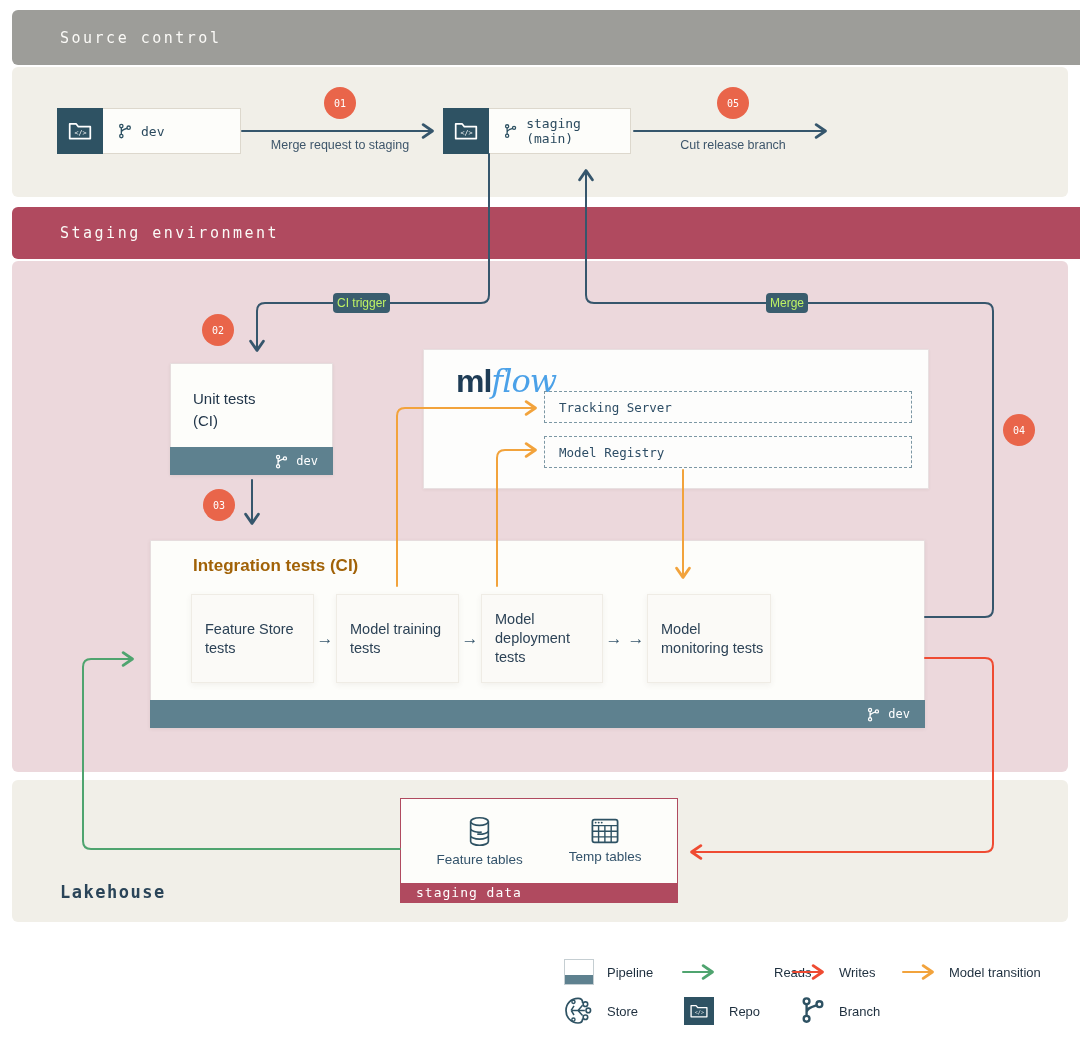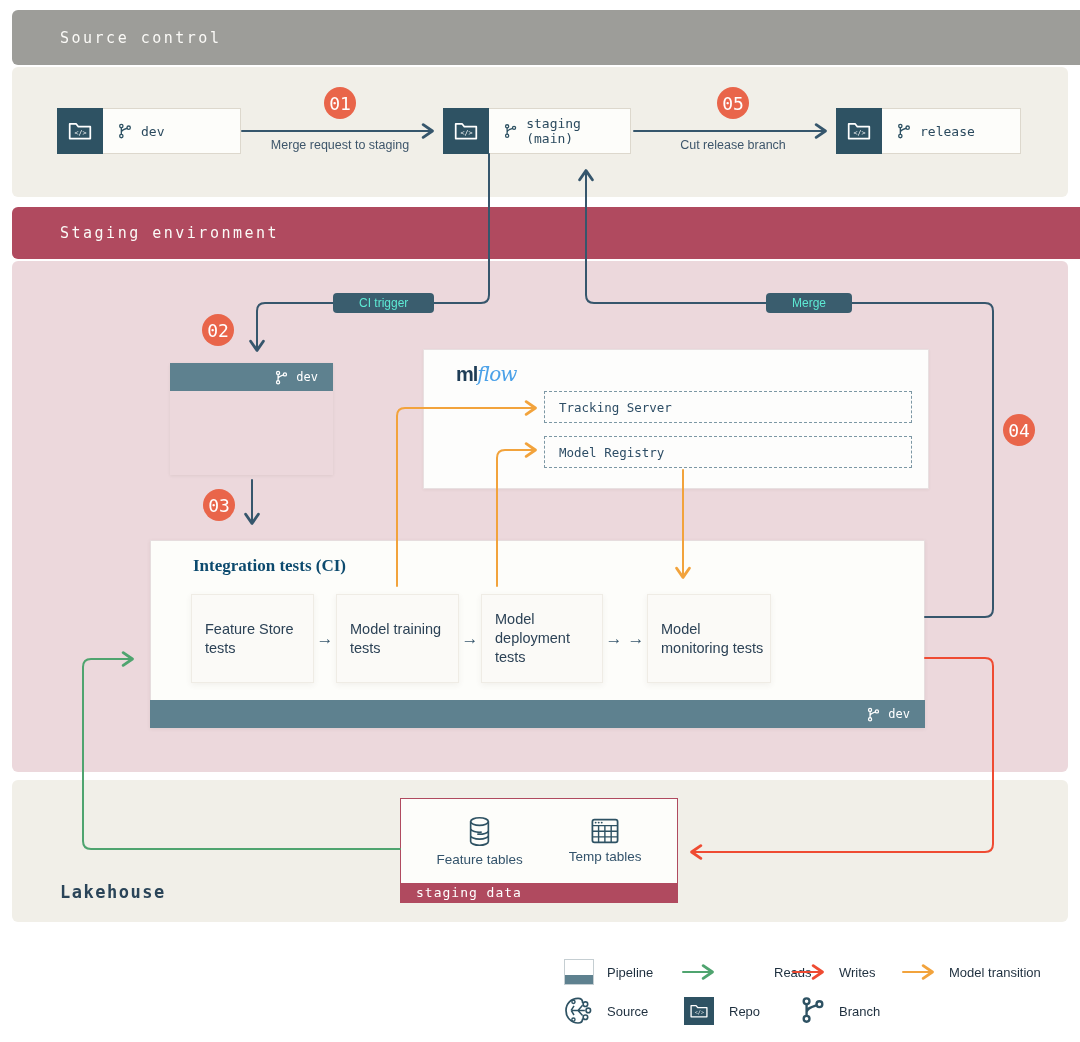--- a/index.html
+++ b/index.html
@@ -22,49 +22,49 @@
   
   .repo{position:absolute;height:46px;display:flex;z-index:10;}
   .repo .sq{width:46px;height:46px;background:#2e5263;display:flex;align-items:center;justify-content:center;flex:none;}
   .repo .lbl{flex:1;background:#fdfdfa;border:1px solid #ddd8cd;border-left:none;display:flex;align-items:center;gap:8px;
              padding-left:14px;font-family:"DejaVu Sans Mono",monospace;font-size:13px;color:#2b4a5e;}
   .repo .lbl svg{color:#2e5263;}
 
   
   .badge{position:absolute;width:32px;height:32px;border-radius:50%;background:#e9654a;color:#fff;
          display:flex;align-items:center;justify-content:center;font-family:"DejaVu Sans Mono",monospace;
-         font-size:18px;z-index:30;}
-  .pill{position:absolute;background:#3a5d6e;color:#5eead4;font-size:12px;border-radius:4px;
-        padding:3px 26px;z-index:30;white-space:nowrap;}
+         font-size:10px;z-index:30;}
+  .pill{position:absolute;background:#3a5d6e;color:#bef264;font-size:12px;border-radius:4px;
+        padding:3px 4px;z-index:30;white-space:nowrap;}
   .flowlbl{position:absolute;font-size:12.5px;color:#3e566b;text-align:center;z-index:30;white-space:nowrap;}
 
   
   .pipebar{background:#5e818f;display:flex;align-items:center;justify-content:flex-end;gap:7px;
            padding-right:15px;color:#fff;font-family:"DejaVu Sans Mono",monospace;font-size:12px;}
   .unit{position:absolute;left:170px;top:363px;width:163px;height:112px;z-index:10;
         display:flex;flex-direction:column;box-shadow:0 1px 3px rgba(60,50,40,.08);}
   .unit .body{flex:1;background:#fdfdfa;border:1px solid #e6ddde;border-bottom:none;padding:24px 0 0 22px;
               font-size:15px;line-height:1.45;color:#22364a;}
   .unit .pipebar{height:28px;flex:none;}
 
   .integ{position:absolute;left:150px;top:540px;width:775px;height:188px;z-index:10;
          display:flex;flex-direction:column;box-shadow:0 1px 4px rgba(60,50,40,.08);}
   .integ .body{flex:1;background:#fdfdfa;border:1px solid #e6ddde;border-bottom:none;position:relative;}
-  .integ .title{position:absolute;left:42px;top:15px;font-size:17px;font-weight:bold;color:#0c4a6e;font-family:Liberation Serif, serif;}
+  .integ .title{position:absolute;left:42px;top:15px;font-size:17px;font-weight:bold;color:#a16207;}
   .integ .row{position:absolute;left:40px;top:53px;display:flex;align-items:center;}
   .integ .test{width:123px;height:89px;background:#fbfaf7;border:1px solid #efece5;box-shadow:0 2px 6px rgba(80,70,60,.07);
                display:flex;align-items:center;padding-left:13px;box-sizing:border-box;
                font-size:14.5px;line-height:1.3;color:#2c4256;}
   .integ .arr{width:22px;text-align:center;color:#36566c;font-size:17px;font-weight:bold;flex:none;}
   .integ .pipebar{height:28px;flex:none;}
 
   
   .mlflow{position:absolute;left:423px;top:349px;width:504px;height:138px;background:#fdfdfc;
           border:1px solid #e8e0e1;z-index:10;box-shadow:0 1px 3px rgba(60,50,40,.06);}
-  .mllogo{position:absolute;left:32px;top:12px;font-size:20px;}
+  .mllogo{position:absolute;left:32px;top:12px;font-size:32px;}
   .mllogo .ml{font-weight:bold;color:#1e3c56;letter-spacing:-1px;}
   .mllogo .flow{font-family:"DejaVu Serif",serif;font-style:italic;color:#4ba1e8;letter-spacing:-1px;}
   .dashbox{position:absolute;left:120px;width:368px;height:32px;border:1.5px dashed #7c97a4;
            display:flex;align-items:center;padding-left:14px;box-sizing:border-box;
            font-family:"DejaVu Sans Mono",monospace;font-size:12.5px;color:#2e4e66;}
 
   
   .stagedata{position:absolute;left:400px;top:798px;width:278px;height:105px;z-index:10;
              border:1.5px solid #b04a5f;background:#fdfdfa;box-sizing:border-box;
              display:flex;flex-direction:column;}
@@ -187,46 +187,37 @@
           <use href="#ic-repo"></use>
         </svg>
       </div>
     <div class="lbl">
         <svg width="16" height="16">
           <use href="#ic-branch"></use>
         </svg>
       <span>staging (main)</span>
       </div>
   </div>
-  <div class="repo" style="left:836px;top:108px;width:185px;">
-    <div class="sq">
-        <svg width="26" height="26" style="color:#fff">
-          <use href="#ic-repo"></use>
-        </svg>
-      </div>
-    <div class="lbl">
-        <svg width="16" height="16">
-          <use href="#ic-branch"></use>
-        </svg>
-      <span>release</span>
-      </div>
-  </div>
 
   <div class="badge" style="left:324px;top:87px;">01</div>
   <div class="badge" style="left:717px;top:87px;">05</div>
   <div class="badge" style="left:202px;top:314px;">02</div>
   <div class="badge" style="left:203px;top:489px;">03</div>
   <div class="badge" style="left:1003px;top:414px;">04</div>
 
   <div class="flowlbl" style="left:240px;top:138px;width:200px;">Merge request to staging</div>
   <div class="flowlbl" style="left:633px;top:138px;width:200px;">Cut release branch</div>
   <div class="pill" style="left:333px;top:293px;">CI trigger</div>
   <div class="pill" style="left:766px;top:293px;">Merge</div>
 
   <div class="unit">
+    <div class="body">
+      <div>Unit tests</div>
+      <div>(CI)</div>
+    </div>
     <div class="pipebar">
       <svg width="15" height="15" style="color:#fff">
           <use href="#ic-branch"></use>
         </svg>
       <span>dev</span>
     </div>
   </div>
 
   <div class="mlflow">
     <div class="mllogo">
@@ -281,21 +272,21 @@
     </div>
   <div class="leg-label" style="left:607px;top:965px;">Pipeline</div>
   <div class="leg-label" style="left:729px;top:965px;margin-left:45px;">Reads</div>
   <div class="leg-label" style="left:839px;top:965px;text-align:center;">Writes</div>
   <div class="leg-label" style="left:949px;top:965px;">Model transition</div>
 
   <div class="legicon" style="left:562px;top:995px;">
     <svg width="32" height="32">
         <use href="#ic-brain"></use>
       </svg></div>
-  <div class="leg-label" style="left:607px;top:1004px;">Source</div>
+  <div class="leg-label" style="left:607px;top:1004px;">Store</div>
 
   <div class="legicon" style="left:684px;top:997px;width:30px;height:28px;background:#2e5263;display:flex;align-items:center;justify-content:center;">
     <svg width="20" height="20" style="color:#fff">
         <use href="#ic-repo"></use>
       </svg>
     </div>
   <div class="leg-label" style="left:729px;top:1004px;">Repo</div>
 
   <div class="legicon" style="left:799px;top:996px;">
     <svg width="28" height="28">

